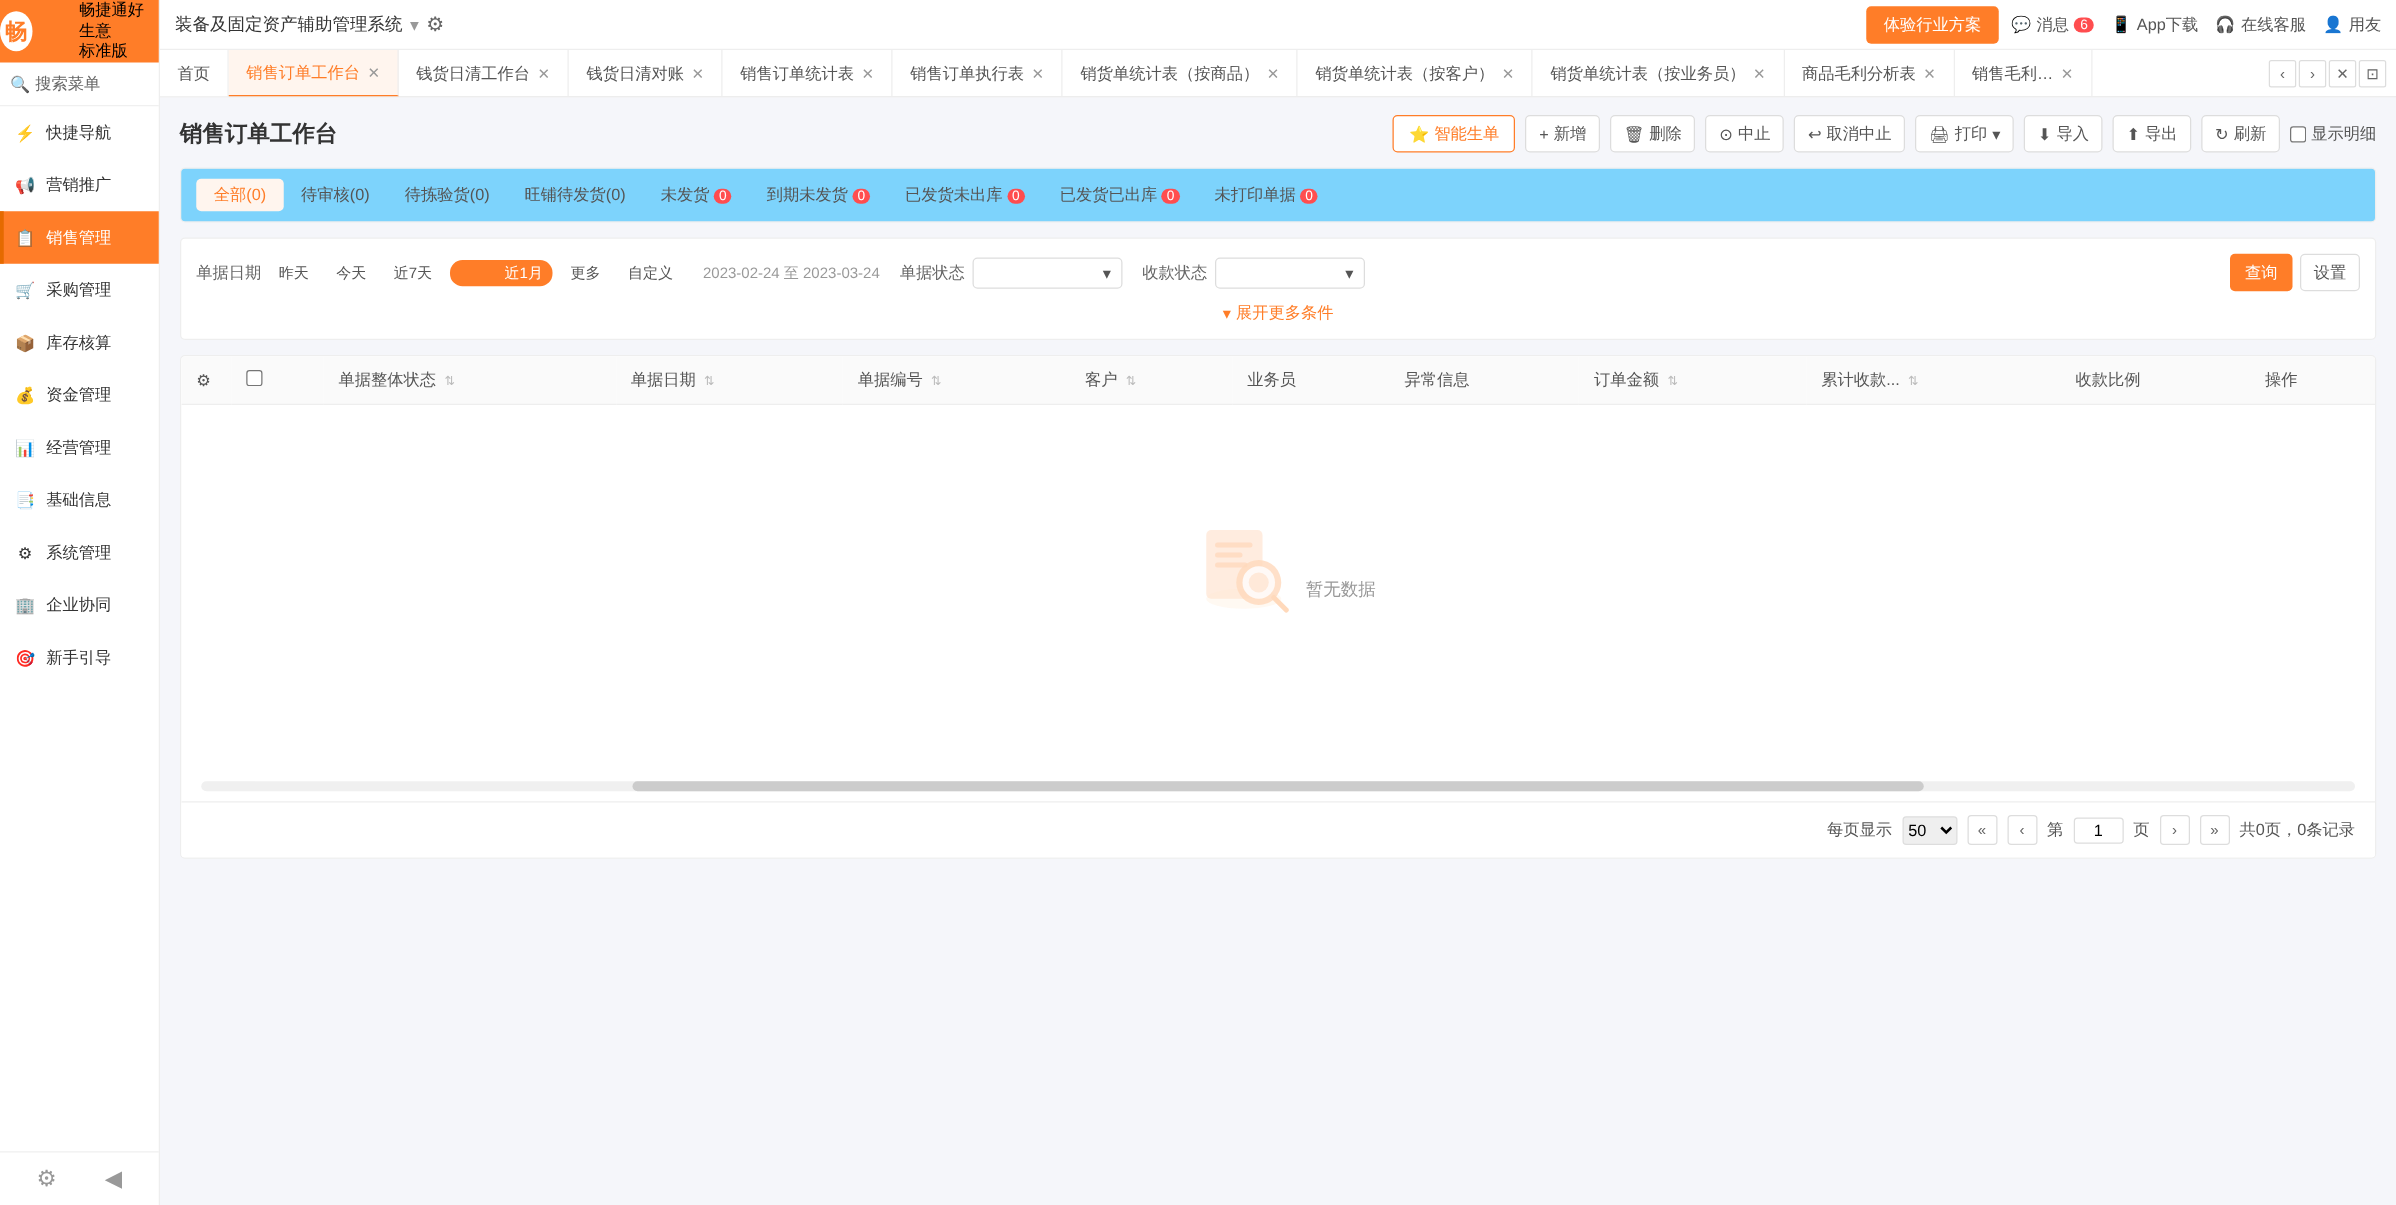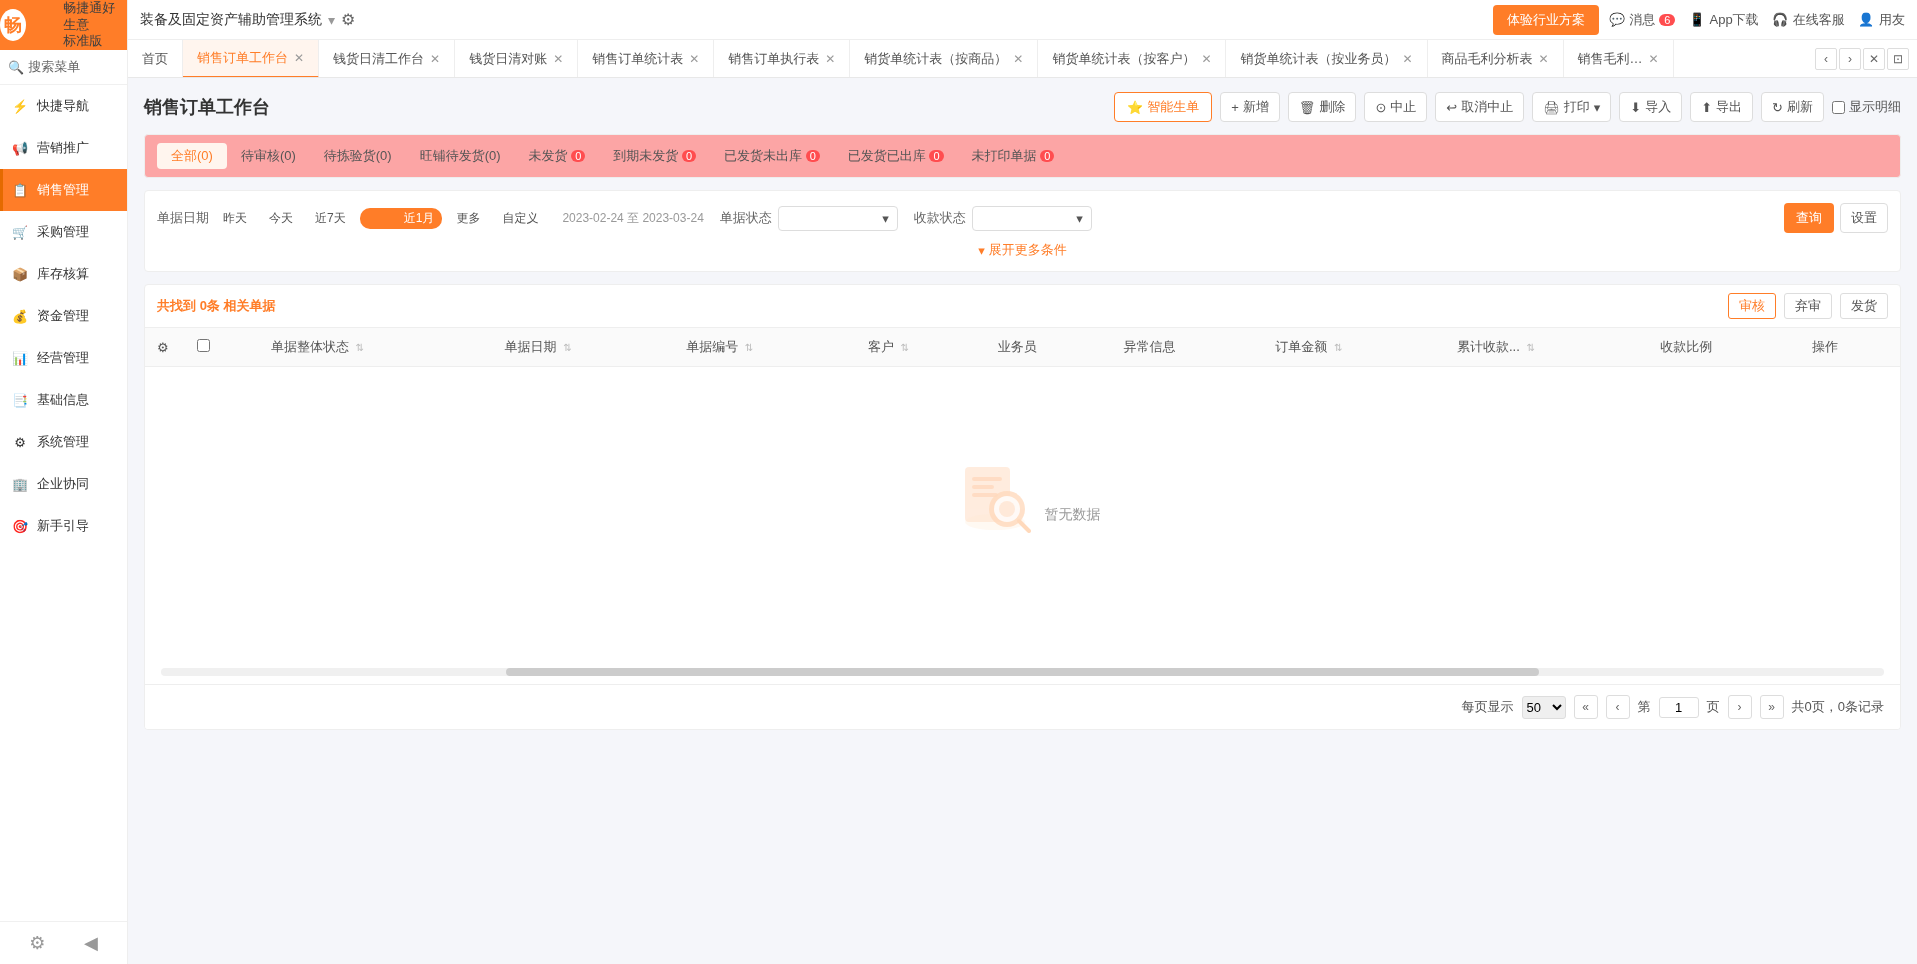--- a/index.html
+++ b/index.html
@@ -2,21 +2,21 @@
 <html><head>
   <meta charset="utf-8">
   <style>
     * { box-sizing: border-box; margin: 0; padding: 0; font-family: 'Microsoft YaHei', Arial, sans-serif; }
     body { display: flex; height: 964px; overflow: hidden; background: #f5f5f5; font-size: 13px; }
 
     
     .sidebar { width: 128px; background: #fff; display: flex; flex-direction: column; border-right: 1px solid #eee; flex-shrink: 0; }
     .sidebar-logo { background: #ff7d28; height: 50px; display: flex; align-items: center; justify-content: center; gap: 6px; }
     .sidebar-logo-icon { width: 32px; height: 32px; background: #fff; border-radius: 50%; display: flex; align-items: center; justify-content: center; color: #ff7d28; font-weight: bold; font-size: 18px; }
-    .sidebar-logo-text { color: #404040; font-size: 13px; line-height: 1.3; margin-left: 31px; }
+    .sidebar-logo-text { color: #000000; font-size: 13px; line-height: 1.3; margin-left: 31px; }
     .sidebar-search { padding: 8px; border-bottom: 1px solid #f0f0f0; display: flex; align-items: center; gap: 4px; cursor: pointer; color: #666; font-size: 13px; }
     .sidebar-nav-item { padding: 12px 8px; display: flex; align-items: center; gap: 8px; cursor: pointer; color: #333; font-size: 13px; border-left: 3px solid transparent; }
     .sidebar-nav-item.active { background: #ff7d28; color: #fff; border-left: 3px solid #e56a00; }
     .sidebar-icon { width: 18px; height: 18px; display: flex; align-items: center; justify-content: center; flex-shrink: 0; }
     .sidebar-bottom { margin-top: auto; padding: 10px; display: flex; justify-content: space-around; border-top: 1px solid #f0f0f0; }
     .sidebar-bottom-btn { cursor: pointer; color: #999; font-size: 18px; }
 
     
     .main { flex: 1; display: flex; flex-direction: column; overflow: hidden; }
 
@@ -45,21 +45,21 @@
     
     .page-header { display: flex; align-items: center; justify-content: space-between; margin-bottom: 12px; }
     .page-title { font-size: 18px; font-weight: bold; color: #333; }
     .page-actions { display: flex; align-items: center; gap: 8px; }
     .btn-smart { background: #fff; border: 1px solid #ff7d28; color: #ff7d28; padding: 5px 12px; border-radius: 4px; cursor: pointer; font-size: 13px; display: flex; align-items: center; gap: 4px; }
     .btn-action { background: #fff; border: 1px solid #ddd; color: #555; padding: 5px 10px; border-radius: 4px; cursor: pointer; font-size: 13px; display: flex; align-items: center; gap: 4px; }
     .btn-primary { background: #ff7d28; border: none; color: #fff; padding: 5px 12px; border-radius: 4px; cursor: pointer; font-size: 13px; text-align: right; }
     .checkbox-label { font-size: 13px; color: #555; display: flex; align-items: center; gap: 4px; cursor: pointer; }
 
     
-    .sub-tabs { display: flex; gap: 0; margin-bottom: 12px; background: #fca5a5; border-radius: 4px; padding: 8px 12px; border: 1px solid #eee; }
+    .sub-tabs { display: flex; gap: 0; margin-bottom: 12px; background: #7dd3fc; border-radius: 4px; padding: 8px 12px; border: 1px solid #eee; }
     .sub-tab { padding: 4px 14px; cursor: pointer; color: #555; font-size: 13px; border-radius: 4px; white-space: nowrap; }
     .sub-tab.active { background: #fff5ee; color: #ff7d28; }
 
     
     .filter-area { background: #fff; border-radius: 4px; padding: 12px; margin-bottom: 12px; border: 1px solid #eee; }
     .filter-row { display: flex; align-items: center; gap: 16px; flex-wrap: wrap; }
     .filter-item { display: flex; align-items: center; gap: 6px; }
     .filter-label { color: #666; font-size: 13px; white-space: nowrap; }
     .filter-dates { display: flex; align-items: center; gap: 6px; font-size: 13px; color: #555; }
     .filter-date-btn { padding: 2px 8px; border-radius: 3px; cursor: pointer; color: #555; font-size: 12px; }
@@ -340,32 +340,20 @@
             <button class="btn-action">设置</button>
           </div>
         </div>
         <div class="expand-btn">
           <span>▾</span>
           <span>展开更多条件</span>
         </div>
       </div>
 
       <div class="table-area">
-        <div class="table-toolbar">
-          <div class="table-count">
-            <span>共找到</span>
-            <span>0条</span>
-            <span>相关单据</span>
-          </div>
-          <div class="table-toolbar-actions">
-            <button class="btn-table-action orange">审核</button>
-            <button class="btn-table-action">弃审</button>
-            <button class="btn-table-action">发货</button>
-          </div>
-        </div>
         <div class="table-wrap">
           <table>
             <thead>
               <tr>
                 <th class="th-checkbox">⚙</th>
                 <th><input type="checkbox" style=""></th>
                 <th>单据整体状态 <span class="sort-icon">⇅</span></th>
                 <th>单据日期 <span class="sort-icon">⇅</span></th>
                 <th>单据编号 <span class="sort-icon">⇅</span></th>
                 <th>客户 <span class="sort-icon">⇅</span></th>

